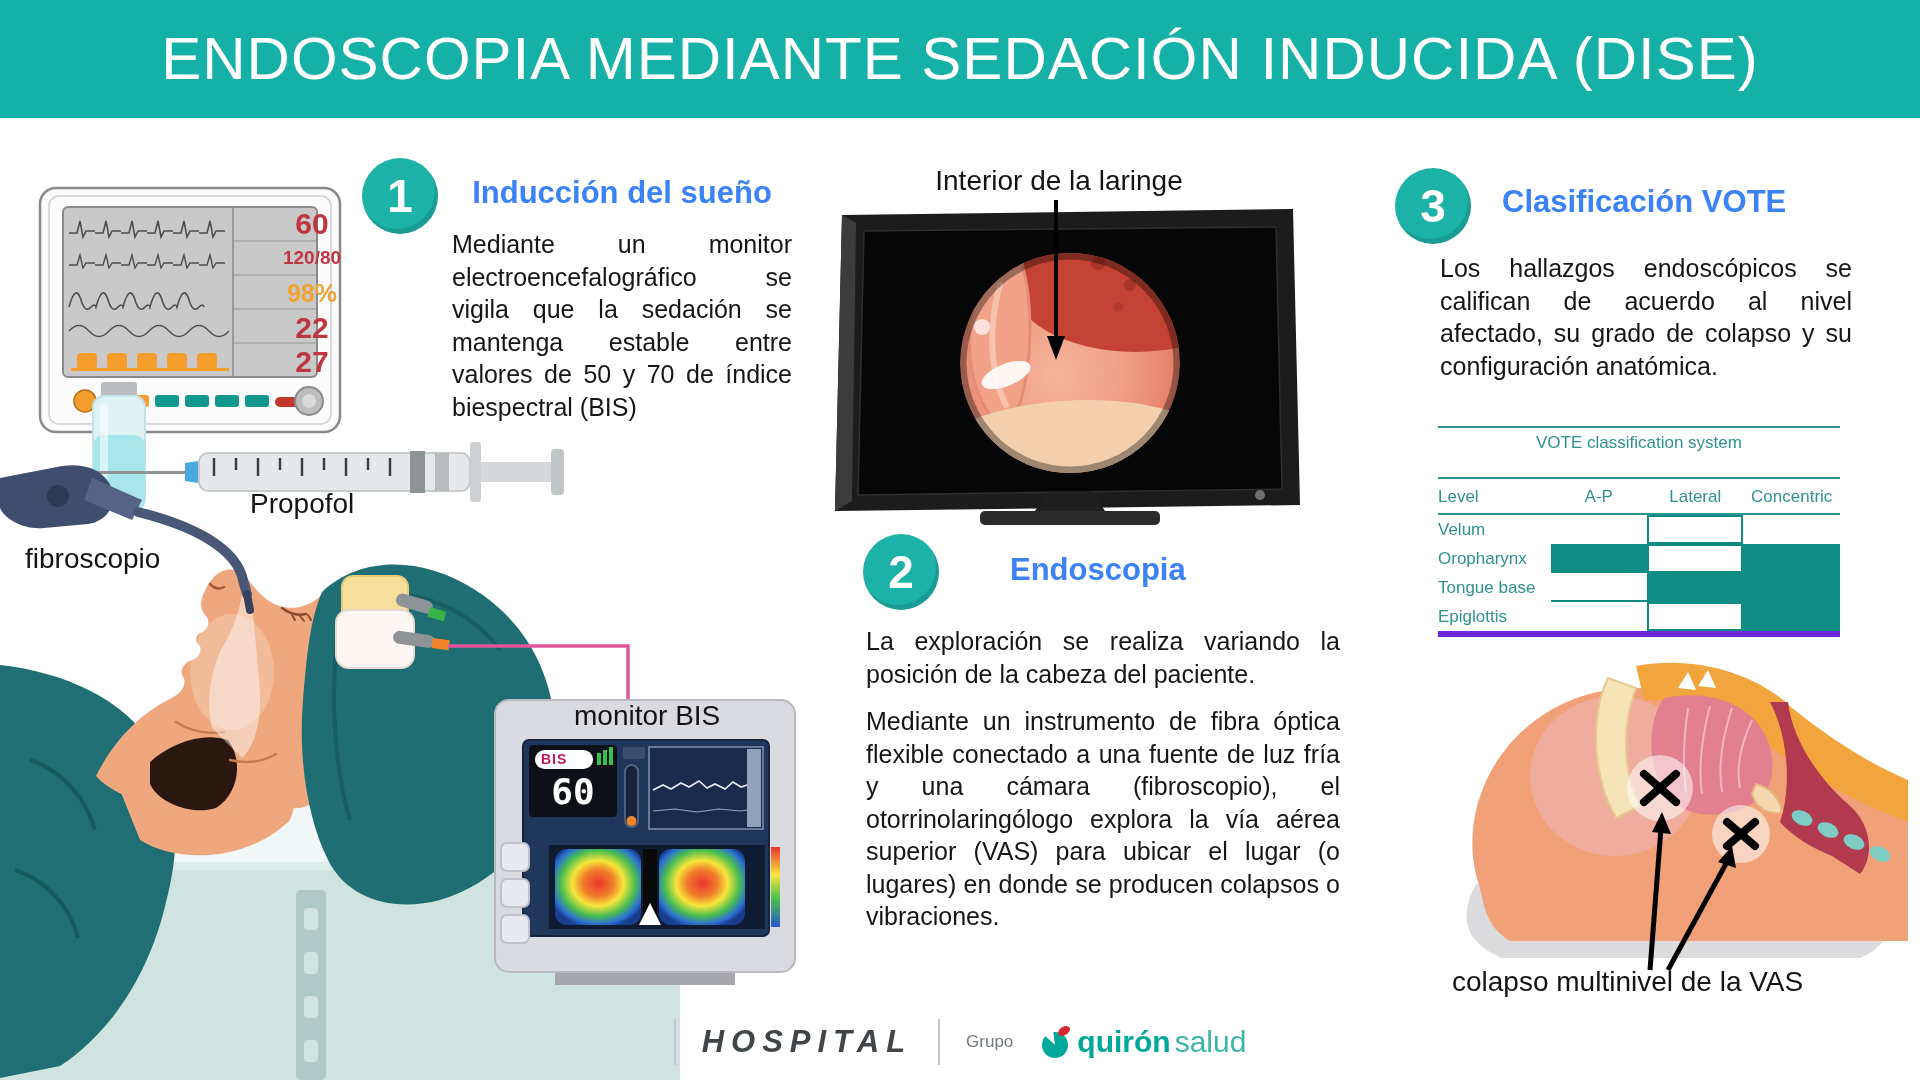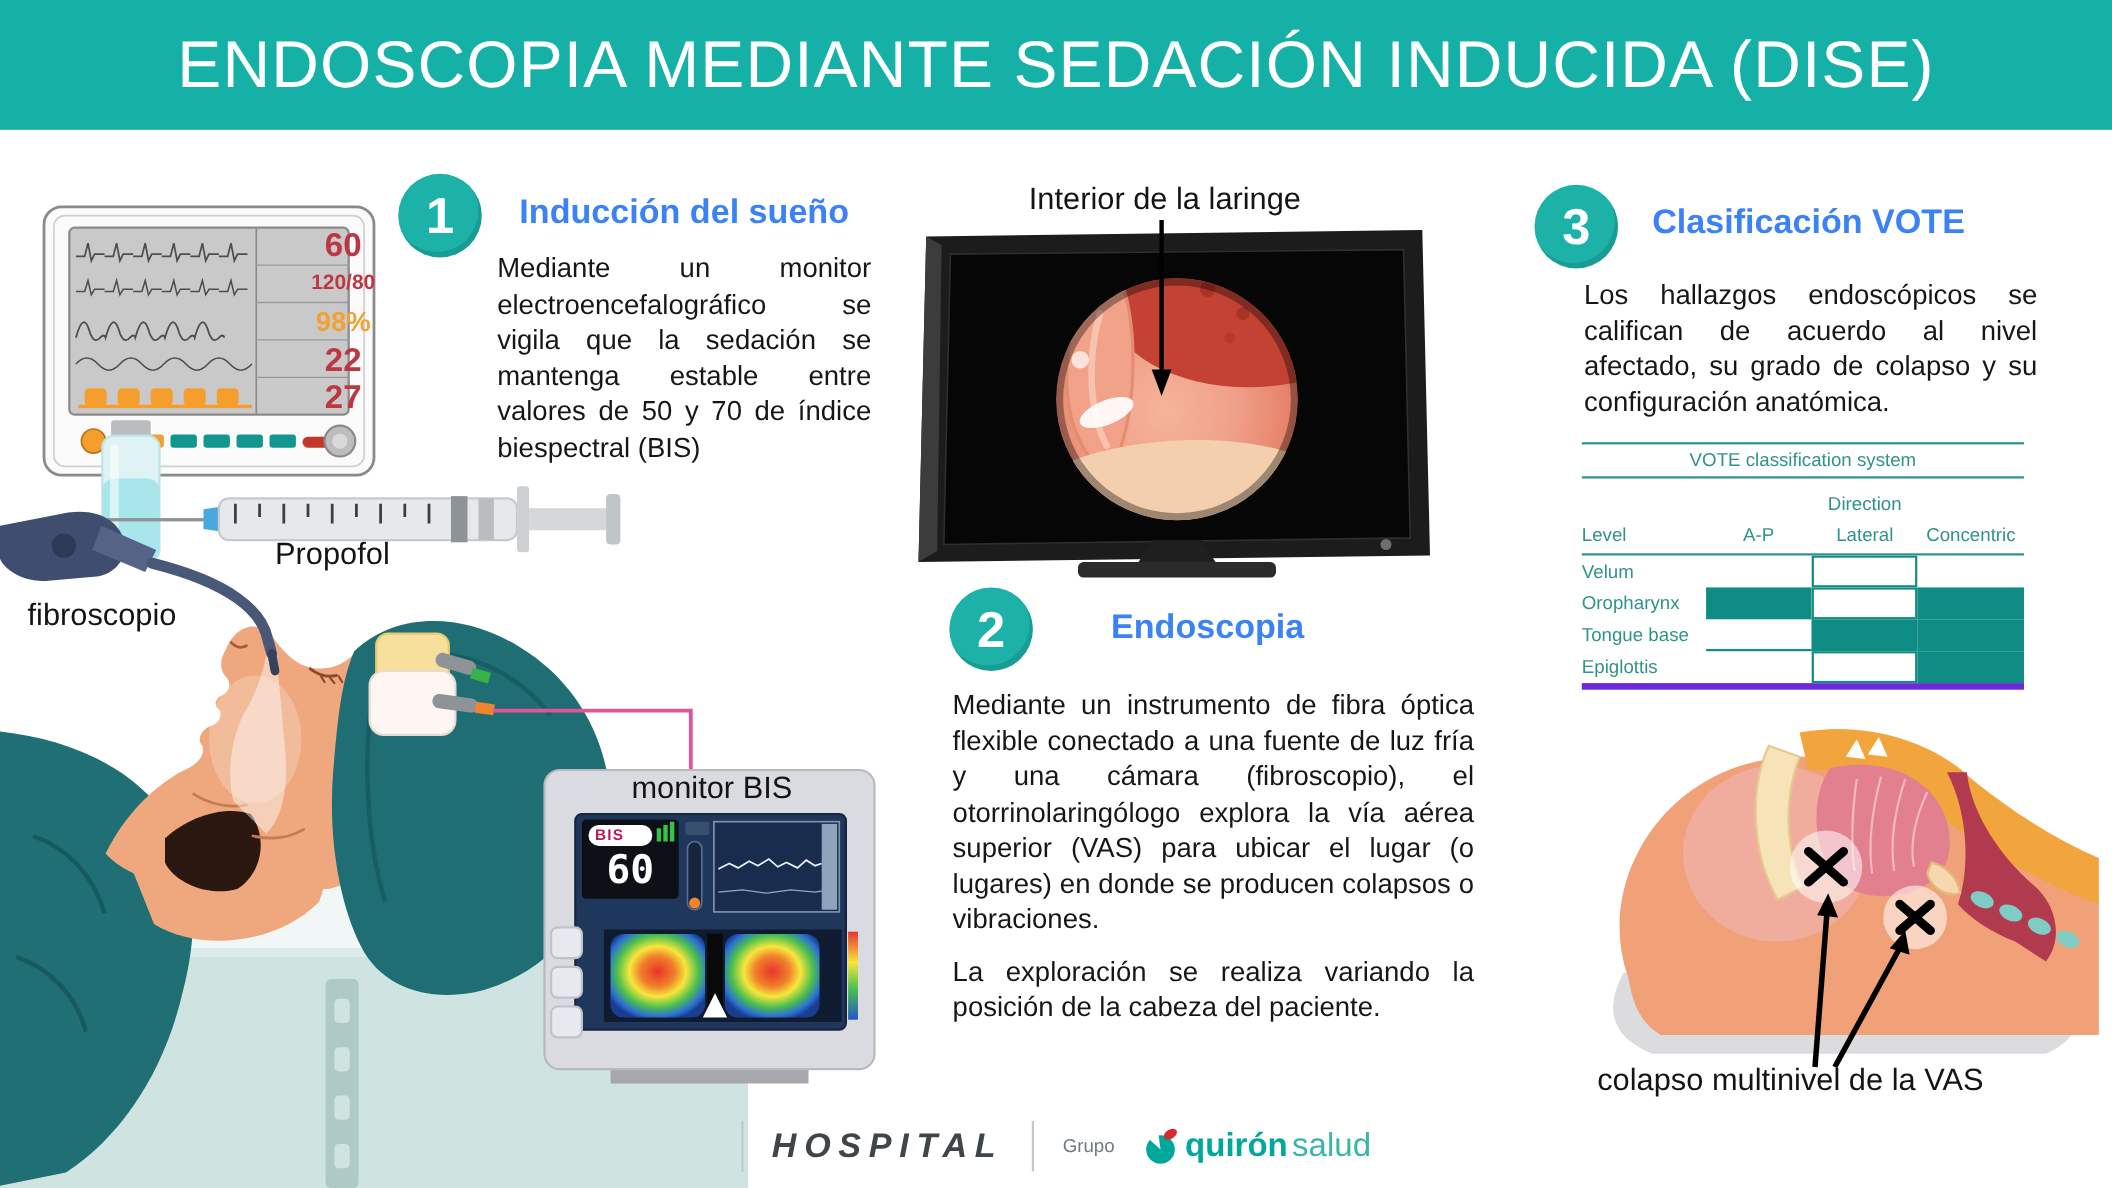--- a/index.html
+++ b/index.html
@@ -18,21 +18,21 @@
   .h-section { font-size:31px; font-weight:bold; color:#3b82f6; }
   .body-text { font-size:25px; line-height:1.3; color:#161616; text-align:justify; }
   .body-text p + p { margin-top:15px; }
   .fig-label { font-size:28px; color:#141414; }
 
   
   .vital { left:233px; width:84px; text-align:center; font-weight:bold; color:#bd3742; position:absolute; }
 
   
   .vote-wrap { width:402px; color:#2f928c; font-size:17px; }
-  .vt-title { text-align:center; padding:5px 0 4px; border-top:2px solid #2f928c; border-bottom:2px solid #2f928c; }
+  .vt-title { text-align:center; padding:5px 0 24px; border-top:2px solid #2f928c; border-bottom:2px solid #2f928c;margin-top:24px; }
   .vt-headrow1 { display:grid; grid-template-columns:28% 24% 24% 24%; padding-top:14px; }
   .vt-headrow1 span { text-align:center; }
   .vt-headrow2 { display:grid; grid-template-columns:28% 24% 24% 24%; padding:8px 0 6px; border-bottom:2px solid #2f928c; }
   .vt-headrow2 span { text-align:center; }
   .vt-headrow2 span:first-child { text-align:left; }
   .vt-grid { display:grid; grid-template-columns:28% 24% 24% 24%; border-bottom:6px solid #6d28d9; }
   .vt-level { height:29px; display:flex; align-items:center; }
   .vt-cell { height:29px; }
   .vt-teal { background:#0f8d85; }
   .vt-box { background:#fff; border:2px solid #0f8d85; }
@@ -294,40 +294,34 @@
 <svg class="abs" style="left:1040px; top:198px;" width="32" height="165" viewBox="0 0 32 165">
   <line x1="16" y1="2" x2="16" y2="140" stroke="#000" stroke-width="4"></line>
   <polygon points="7,138 25,138 16,162" fill="#000"></polygon>
 </svg>
 
 <div class="abs badge" style="left:863px; top:534px;">
   <span>2</span>
 </div>
 <div class="abs h-section" style="left:1010px; top:552px;">Endoscopia</div>
 <div class="abs body-text" style="left:866px; top:625px; width:474px;">
+  <p>La exploración se realiza variando la posición de la cabeza del paciente.</p>
   <p>Mediante un instrumento de fibra óptica flexible conectado a una fuente de luz fría y una cámara (fibroscopio), el otorrinolaringólogo explora la vía aérea superior (VAS) para ubicar el lugar (o lugares) en donde se producen colapsos o vibraciones.</p>
-  <p>La exploración se realiza variando la posición de la cabeza del paciente.</p>
 </div>
 
 <div class="abs badge" style="left:1395px; top:168px;">
   <span>3</span>
 </div>
 <div class="abs h-section" style="left:1502px; top:184px;">Clasificación VOTE</div>
 <div class="abs body-text" style="left:1440px; top:252px; width:412px;">
   <p>Los hallazgos endoscópicos se califican de acuerdo al nivel afectado, su grado de colapso y su configuración anatómica.</p>
 </div>
 
 <div class="abs vote-wrap" style="left:1438px; top:402px;">
   <div class="vt-title">VOTE classification system</div>
-  <div class="vt-headrow1">
-    <span></span>
-      <span></span>
-    <span>Direction</span>
-    <span></span>
-  </div>
   <div class="vt-headrow2">
     <span>Level</span>
     <span>A-P</span>
     <span>Lateral</span>
     <span>Concentric</span>
   </div>
   <div class="vt-grid" id="vote-body">
       <div class="vt-level">Velum</div>
       <div class="vt-cell vt-empty"></div>
       <div class="vt-cell vt-box vt-col-lateral"></div>

